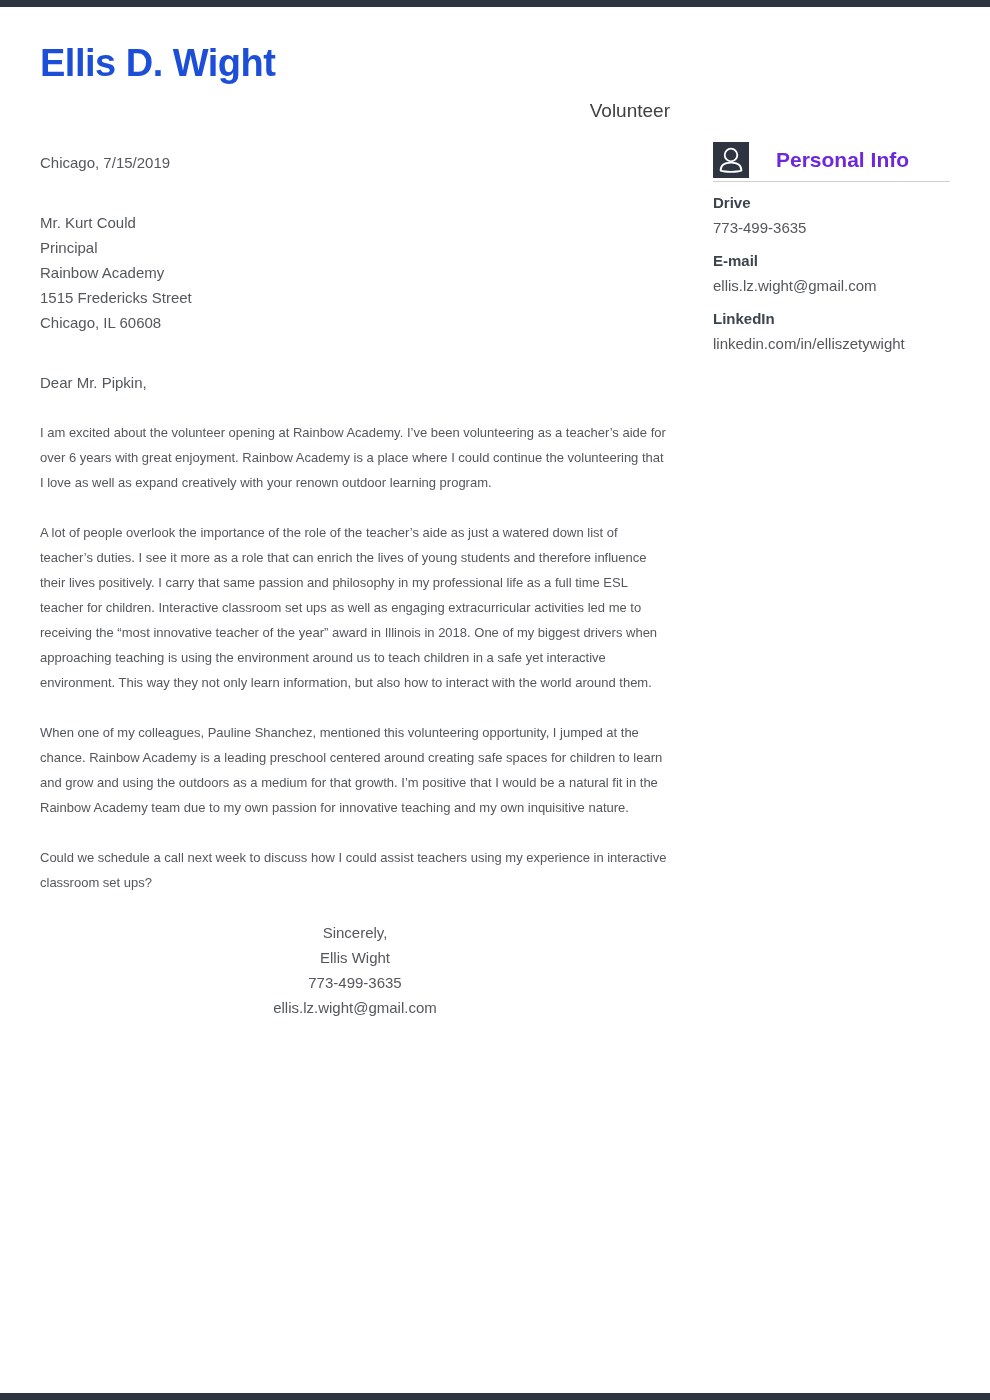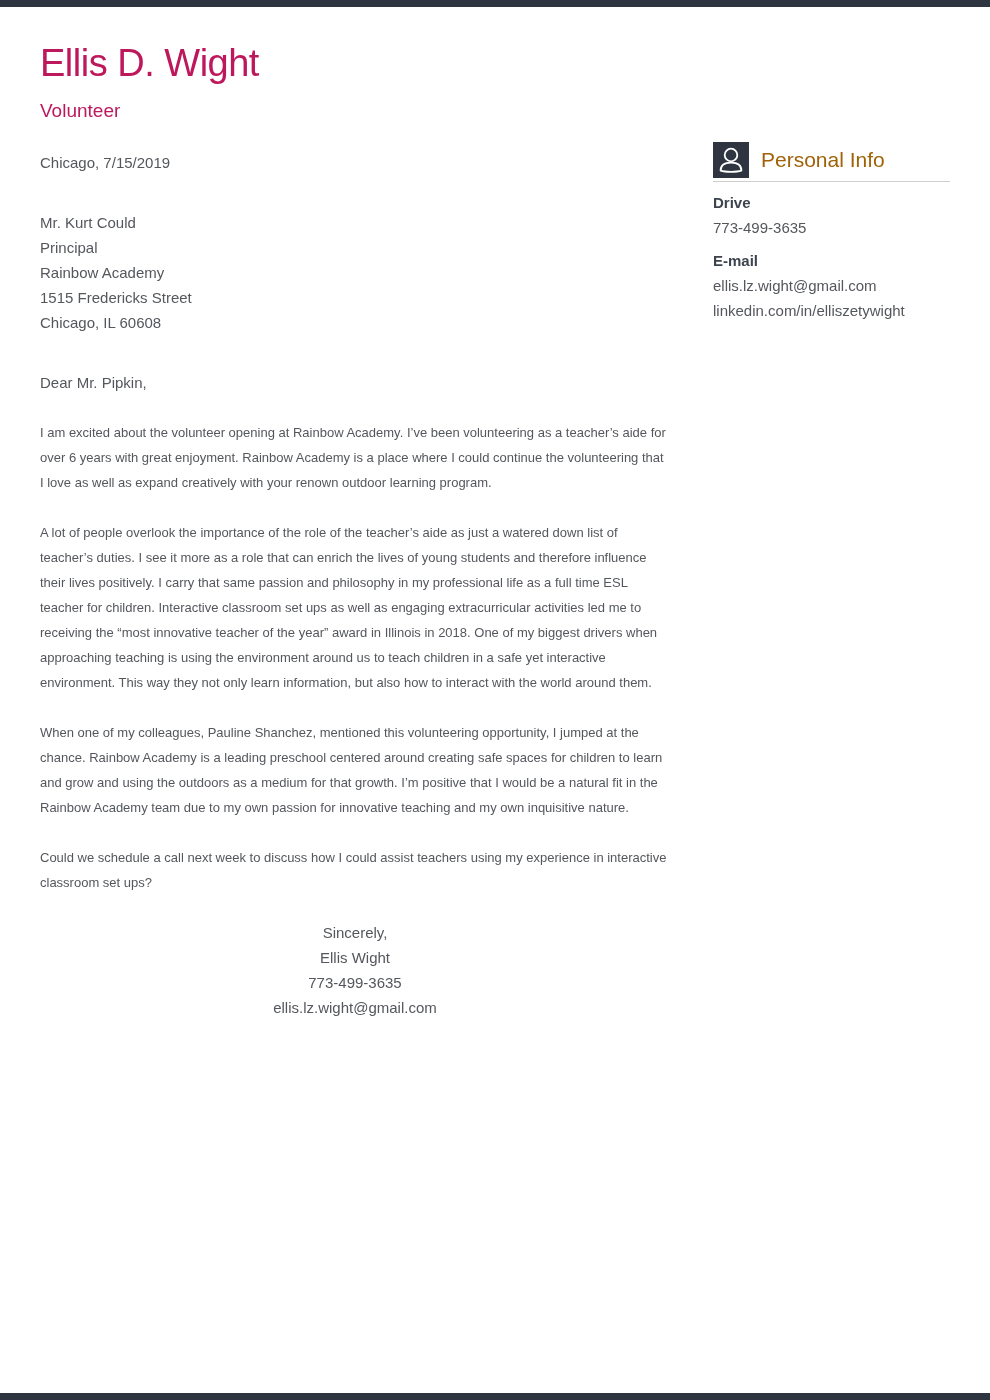--- a/index.html
+++ b/index.html
@@ -16,26 +16,26 @@
   }
   .accent-bar.top { top: 0; }
   .accent-bar.bottom { bottom: 0; }
 
   .main-column {
     position: absolute; left: 40px; top: 7px; width: 630px;
     color: #54575c;
   }
   .doc-name {
     margin: 35px 0 12px 0;
-    font-size: 38px; font-weight: normal; color: #be185d;
+    font-size: 38px; font-weight: bold; color: #1d4ed8;
     letter-spacing: -0.5px; line-height: 1.15;
   }
   .doc-title {
     margin-top: 10px;
-    font-size: 19px; color: #be185d; line-height: 1.35;
+    font-size: 19px; color: #404040; line-height: 1.35; text-align: right;
   }
   .date-line {
     margin-top: 27px;
     font-size: 15px; line-height: 25px; color: #54575c;
   }
   .recipient { margin-top: 35px; font-size: 15px; line-height: 25px; }
   .salutation { margin-top: 35px; font-size: 15px; line-height: 25px; }
   .body-par {
     margin: 25px 0 0 0;
     font-size: 13px; line-height: 25px; color: #54575c;
@@ -44,22 +44,22 @@
 
   .sidebar {
     position: absolute; left: 713px; top: 142px; width: 237px;
   }
   .sb-header { display: flex; align-items: center; }
   .sb-icon-box {
     width: 36px; height: 36px; background: #2e3540;
     flex: 0 0 auto; display: flex; align-items: center; justify-content: center;
   }
   .sb-title {
-    margin-left: 12px;
-    font-size: 21px; font-weight: normal; color: #a16207;
+    margin-left: 27px;
+    font-size: 21px; font-weight: bold; color: #6d28d9;
   }
   .sb-divider {
     margin-top: 3px; border: none; border-top: 1px solid #cfcfcf; height: 0;
   }
   .sb-label {
     margin-top: 8px;
     font-size: 15px; line-height: 25px; font-weight: bold; color: #3d444e;
   }
   .sb-value { font-size: 15px; line-height: 25px; color: #54575c; }
 </style>
@@ -114,17 +114,18 @@
     <div class="sb-label">Drive</div>
     <div class="sb-value">773-499-3635</div>
   </div>
 
   <div>
     <div class="sb-label">E-mail</div>
     <div class="sb-value">ellis.lz.wight@gmail.com</div>
   </div>
 
   <div>
+    <div class="sb-label">LinkedIn</div>
     <div class="sb-value">linkedin.com/in/elliszetywight</div>
   </div>
 </div>
 
 <div class="accent-bar bottom"></div>
 
 </body></html>

